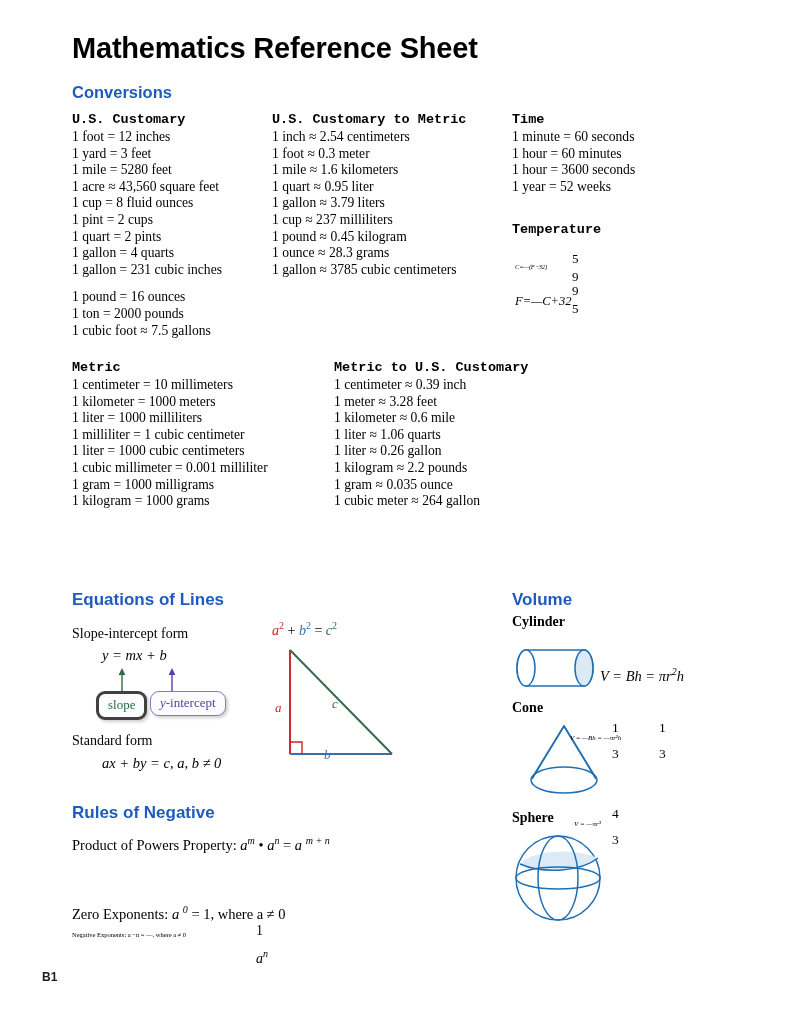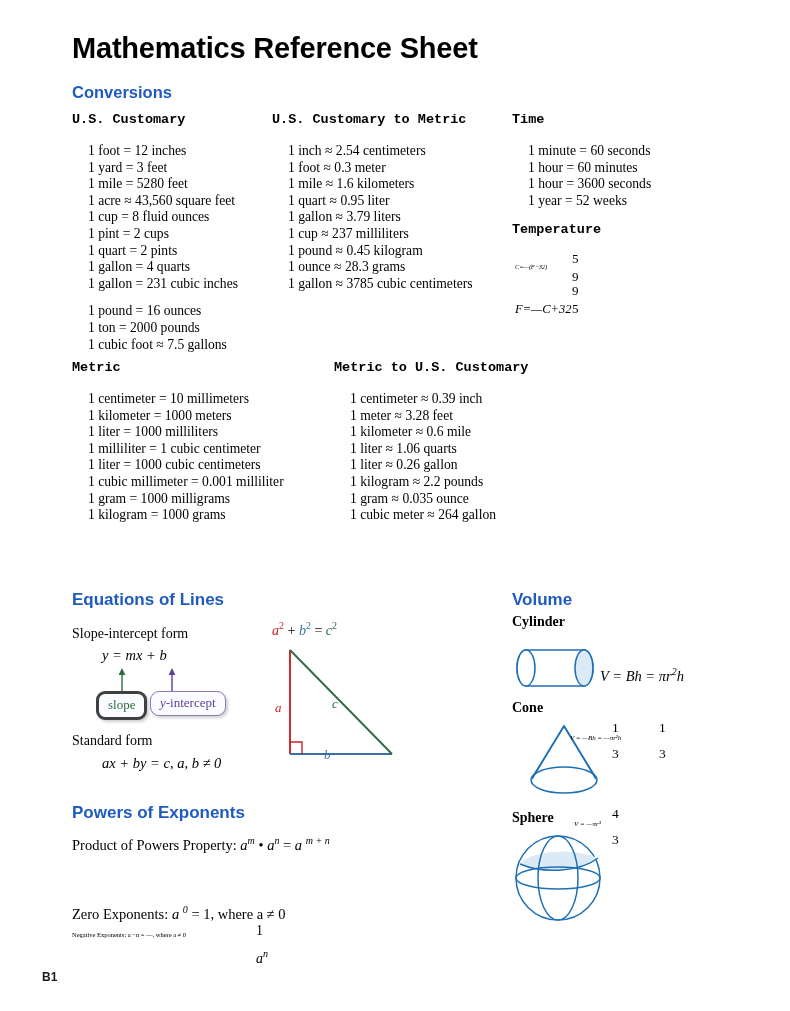--- a/index.html
+++ b/index.html
@@ -47,42 +47,42 @@
 
   
   .conv-block { position: absolute; }
   .conv-title {
     font-family: Liberation Mono, monospace;
     font-weight: bold;
     font-size: 13.5px;
     margin-bottom: 2px;
     white-space: nowrap;
   }
-  .conv-list { list-style: none; margin: 16px; padding: 0; }
+  .conv-list { list-style: none; margin: 0; padding: 0; }
   .conv-list li {
     font-size: 13.6px;
     line-height: 16.6px;
     white-space: nowrap;
   }
   .conv-list li.gap { margin-top: 11px; }
 
   #blk-us      { left: 72px;  top: 112px; }
   #blk-us2met  { left: 272px; top: 112px; }
   #blk-time    { left: 512px; top: 112px; }
   #blk-temp    { left: 512px; top: 222px; }
   #blk-metric  { left: 72px;  top: 360px; }
   #blk-met2us  { left: 334px; top: 360px; }
 
   
   .temp-formulas { position: relative; width: 200px; height: 72px; }
   .tf-num1 { position: absolute; left: 60px; top: 12px; font-size: 13px; }
   .tf-body1 { position: absolute; left: 3px; top: 24px; font-size: 6.5px; font-style: italic; letter-spacing: -0.2px;}
   .tf-den1 { position: absolute; left: 60px; top: 30px; font-size: 13px; }
   .tf-num2 { position: absolute; left: 60px; top: 44px; font-size: 13px; }
-  .tf-body2 { position: absolute; left: 3px; top: 63px; font-size: 12.5px; font-style: italic; }
+  .tf-body2 { position: absolute; left: 3px; top: 55px; font-size: 12.5px; font-style: italic; }
   .tf-den2 { position: absolute; left: 60px; top: 62px; font-size: 13px; }
 
   
   #eql-wrap { position: absolute; left: 72px; top: 626px; width: 190px; }
   .eql-label { font-size: 14px; }
   .eql-eq { font-size: 14.5px; font-style: italic; margin-left: 30px; margin-top: 5px; }
   #callouts { position: relative; height: 52px; margin-top: 4px; }
   .arrow-svg { position: absolute; left: 0; top: 0; }
   .callout {
     position: absolute;
@@ -347,21 +347,21 @@
         <ellipse cx="44" cy="48" rx="42" ry="11" fill="none" stroke="#1f6fb5" stroke-width="1.5"></ellipse>
         <ellipse cx="44" cy="48" rx="20" ry="42" fill="none" stroke="#1f6fb5" stroke-width="1.5"></ellipse>
         <path d="M 6 34 A 52 26 0 0 0 84 28" fill="none" stroke="#1f6fb5" stroke-width="1.5"></path>
       </svg>
       <span class="sph-frac" id="sph-n">4</span>
       <span class="sph-frac" id="sph-d">3</span>
       <span id="sph-eq">V = —πr³</span>
     </div>
   </div>
 
-  <div class="section-head" id="roe-head">Powers of Exponents</div>
+  <div class="section-head" id="roe-head">Rules of Negative</div>
 
   <div id="roe-wrap">
 
     <div class="roe-line" id="prod-line"><span>Product of Powers Property:</span> <span class="it">a</span><sup>m</sup> <span>•</span> <span class="it">a</span><sup>n</sup> <span>=</span> <span class="it">a</span> <sup>m + n</sup></div>
 
     <div class="roe-line" id="zero-line"><span>Zero Exponents:</span> <span class="it">a</span> <sup>0</sup> <span>= 1, where a ≠ 0</span></div>
 
     <span class="stack" id="n-stack-1">1</span>
     <span class="roe-tiny" id="n-tiny">Negative Exponents: a −n = —, where a ≠ 0</span>
     <span class="stack" id="n-stack-2"><span>a</span><sup>n</sup></span>

